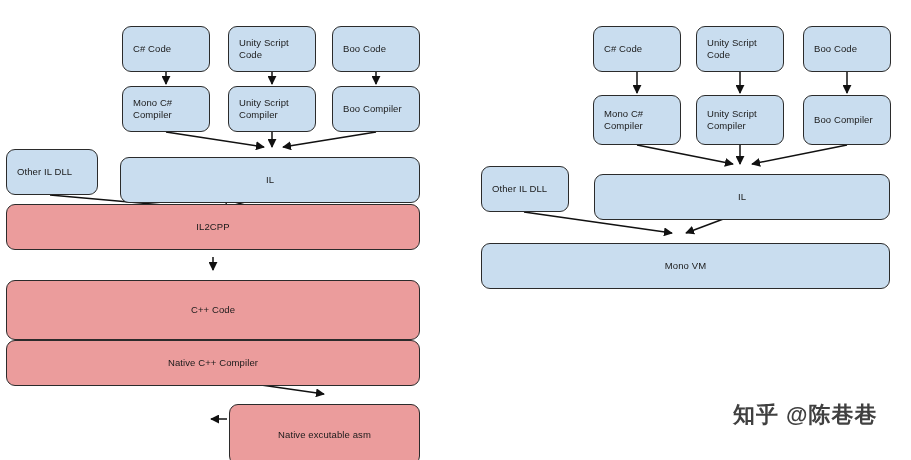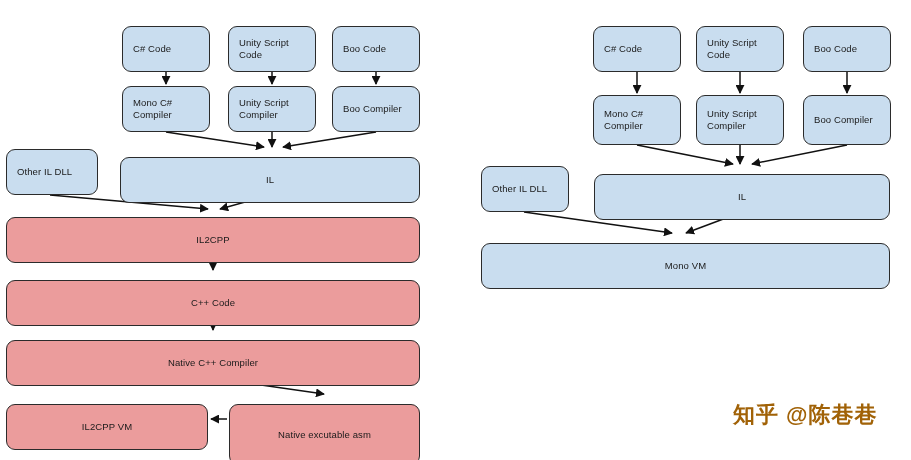--- a/index.html
+++ b/index.html
@@ -39,21 +39,21 @@
     z-index: 3;
   }
   .node.blue  { background: #c9ddef; }
   .node.red   { background: #eb9c9c; }
   .node.center { justify-content: center; text-align: center; margin-top: 8px; }
   .node.left   { justify-content: flex-start; text-align: left; padding-left: 10px; }
   .node .lbl { white-space: pre-line; display: block; }
 
   .watermark {
     position: absolute;
-    color: #a16207;
+    color: #404040;
     font-size: 22px;
     font-weight: bold;
     letter-spacing: 1px;
     white-space: nowrap;
     z-index: 2;
     user-select: none;
   }
 </style>
 </head>
 <body>
@@ -121,31 +121,28 @@
     </div>
     <div class="node blue left" style="left: 332px; top: 86px; width: 88px; height: 46px;">
       <span class="lbl">Boo Compiler</span>
     </div>
     <div class="node blue left" style="left: 6px; top: 149px; width: 92px; height: 46px;">
       <span class="lbl">Other IL DLL</span>
     </div>
     <div class="node blue center" style="left: 120px; top: 149px; width: 300px; height: 46px;">
       <span class="lbl">IL</span>
     </div>
-    <div class="node red center" style="left: 6px; top: 209px; width: 414px; height: 46px;">
+    <div class="node red center" style="left: 6px; top: 196px; width: 414px; height: 46px;">
       <span class="lbl">IL2CPP</span>
     </div>
-    <div class="node red center" style="left: 6px; top: 272px; width: 414px; height: 46px;">
+    <div class="node red center" style="left: 6px; top: 272px; width: 414px; height: 60px;">
       <span class="lbl">C++ Code</span>
     </div>
     <div class="node red center" style="left: 6px; top: 332px; width: 414px; height: 46px;">
       <span class="lbl">Native C++ Compiler</span>
-    </div>
-    <div class="node red center" style="left: 6px; top: 396px; width: 202px; height: 46px;">
-      <span class="lbl">IL2CPP VM</span>
     </div>
     <div class="node red center" style="left: 229px; top: 396px; width: 191px; height: 61px;">
       <span class="lbl">Native excutable asm</span>
     </div>
     <div class="node blue left" style="left: 593px; top: 26px; width: 88px; height: 46px;">
       <span class="lbl">C# Code</span>
     </div>
     <div class="node blue left" style="left: 696px; top: 26px; width: 88px; height: 46px;">
       <span class="lbl">Unity Script
 Code</span>

